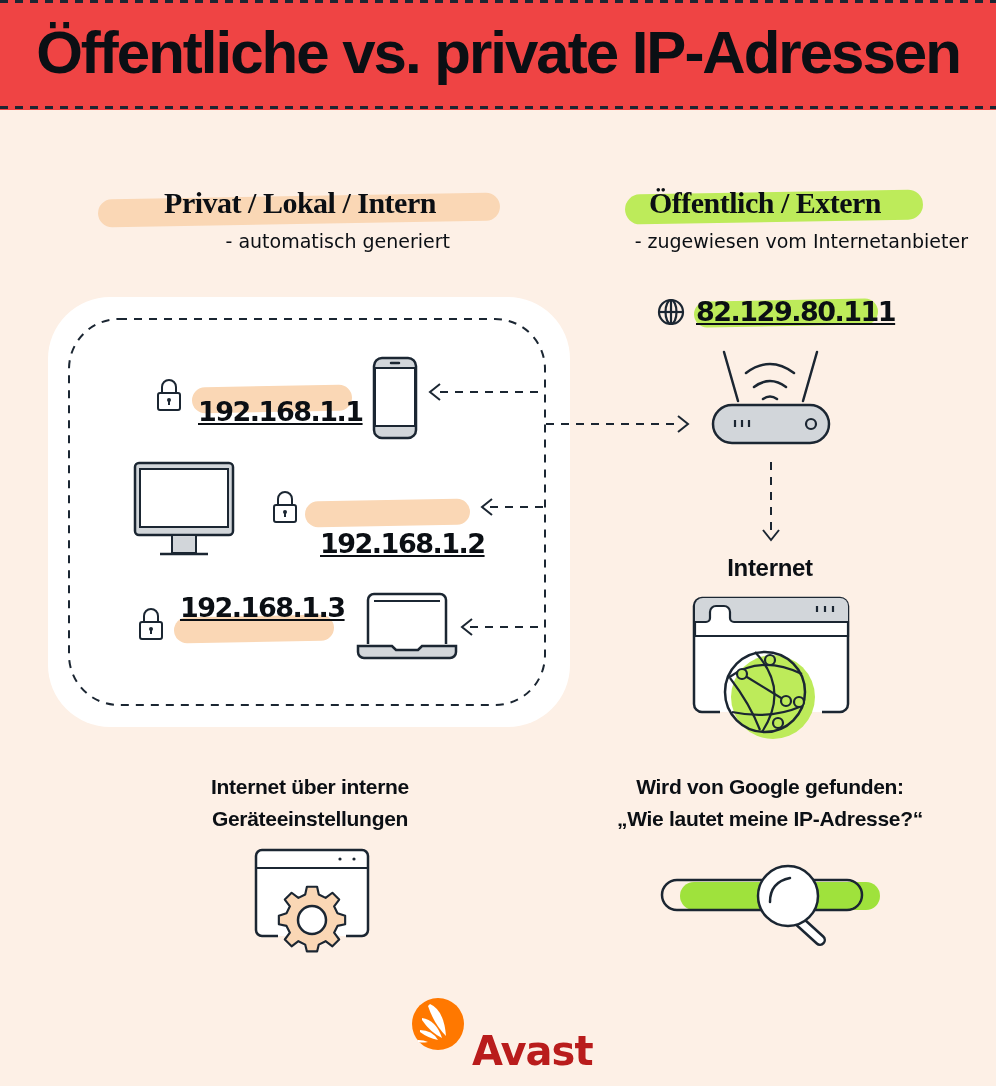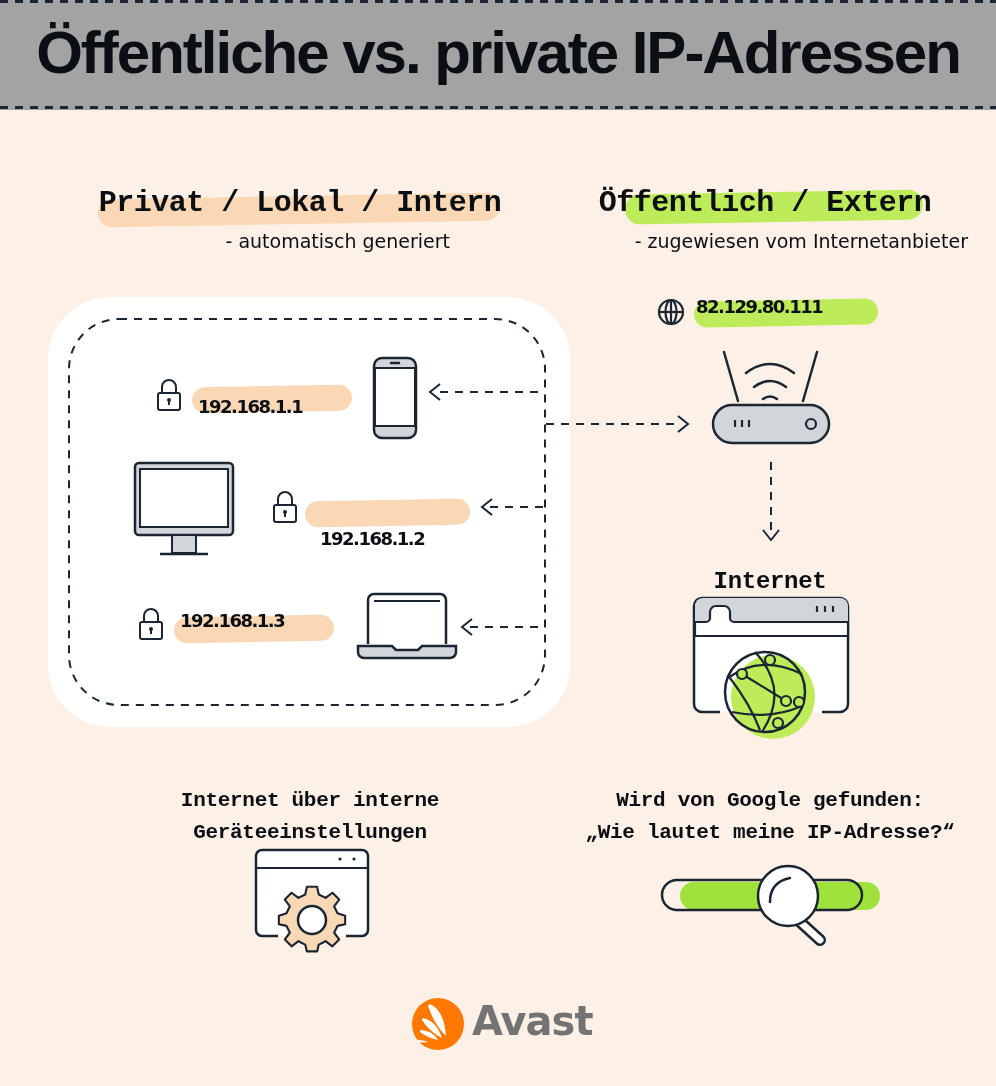--- a/index.html
+++ b/index.html
@@ -5,51 +5,51 @@
   * { box-sizing: border-box; margin: 0; padding: 0; }
   html, body { width: 996px; height: 1086px; overflow: hidden; }
   body {
     font-family: "Liberation Sans", "DejaVu Sans", sans-serif;
     background: #fdf0e6;
     color: #0b0f14;
     position: relative;
   }
   .header {
     position: absolute; left: 0; top: 0; width: 996px; height: 110px;
-    background: #a3a3a3;
+    background: #ef4444;
   }
   .dash-line {
     position: absolute; left: 0; width: 996px; height: 3px;
     background-image: linear-gradient(to right, #1b2632 0 8px, transparent 8px 15px);
     background-size: 15px 3px;
   }
   .title {
     position: absolute; left: 0; top: 18px; width: 996px;
     text-align: center; font-weight: 700; font-size: 60px; letter-spacing: -2px;
     font-family: "Liberation Sans", sans-serif;
   }
   .abs { position: absolute; }
   .heading {
     font-weight: 700; font-size: 30px; text-align: center; white-space: nowrap;
-    font-family: Liberation Mono, monospace; letter-spacing: -0.5px;
+    font-family: Liberation Serif, serif; letter-spacing: -0.5px;
   }
   .sub {
     font-size: 19px; text-align: right; white-space: nowrap;
     font-family: "DejaVu Sans", sans-serif;
   }
   .hl {
     position: absolute; border-radius: 20px; transform: rotate(-1deg);
   }
   .ip {
-    font-weight: 700; font-size: 18px; white-space: nowrap;
-    font-family: "DejaVu Sans", sans-serif; letter-spacing: -1.5px;
+    font-weight: 700; font-size: 27px; white-space: nowrap;
+    font-family: "DejaVu Sans", sans-serif; letter-spacing: -1.5px; text-decoration: underline;
   }
   .caption {
     font-weight: 700; font-size: 21px; text-align: center; white-space: nowrap;
-    font-family: Liberation Mono, monospace; line-height: 32px; letter-spacing: -0.3px; margin-top: 14px;
+    font-family: Liberation Sans, sans-serif; line-height: 32px; letter-spacing: -0.3px;
   }
   .white-box {
     position: absolute; left: 48px; top: 297px; width: 522px; height: 430px;
     background: #ffffff; border-radius: 62px;
   }
   .brand {
     font-weight: 700; font-size: 40px; font-family: "DejaVu Sans", sans-serif;
     letter-spacing: -1px;
   }
 </style>
@@ -121,21 +121,21 @@
 <div class="hl" style="left:305px; top:500px; width:165px; height:26px; background:#fad7b5;"></div>
 <div class="abs ip" style="left:320px; top:492px;margin-top:36px;">192.168.1.2</div>
 
 <svg class="abs" style="left:138px; top:607px;" width="26" height="34" viewBox="0 0 26 34">
   <path d="M6 15 V9 a7 7 0 0 1 14 0 V15" fill="none" stroke="#1b2632" stroke-width="2"></path>
   <rect x="2" y="15" width="22" height="17" rx="2" fill="#fff" stroke="#1b2632" stroke-width="2"></rect>
   <circle cx="13" cy="22" r="2" fill="#1b2632"></circle>
     <line x1="13" y1="22" x2="13" y2="27" stroke="#1b2632" stroke-width="2"></line>
 </svg>
 <div class="hl" style="left:174px; top:616px; width:160px; height:26px; background:#fad7b5;"></div>
-<div class="abs ip" style="left:180px; top:610px;">192.168.1.3</div>
+<div class="abs ip" style="left:180px; top:592px;">192.168.1.3</div>
 <svg class="abs" style="left:354px; top:592px;" width="106" height="70" viewBox="0 0 106 70">
   <path d="M14 52 V8 a6 6 0 0 1 6 -6 H86 a6 6 0 0 1 6 6 V52" fill="#ffffff" stroke="#1b2632" stroke-width="2.5"></path>
   <line x1="20" y1="9" x2="86" y2="9" stroke="#1b2632" stroke-width="2"></line>
   <path d="M4 54 H38 L42 58 H64 L68 54 H102 V60 a6 6 0 0 1 -6 6 H10 a6 6 0 0 1 -6 -6 Z" fill="#d2d6da" stroke="#1b2632" stroke-width="2.5"></path>
 </svg>
 
 <svg class="abs" style="left:656px; top:297px;" width="30" height="30" viewBox="0 0 30 30">
   <g fill="none" stroke="#1b2632" stroke-width="2.2">
     <circle cx="15" cy="15" r="12"></circle>
     <ellipse cx="15" cy="15" rx="5.5" ry="12"></ellipse>
@@ -221,13 +221,13 @@
 
 <svg class="abs" style="left:410px; top:996px;" width="56" height="56" viewBox="0 0 56 56">
   <circle cx="28" cy="28" r="26" fill="#ff7800"></circle>
   <g fill="#ffffff">
     <path d="M20 8 Q34 14 36 40 Q24 28 18 10 Z"></path>
     <path d="M12 22 Q26 24 32 42 Q20 36 12 24 Z"></path>
     <path d="M10 34 Q22 34 28 44 Q18 42 10 36 Z"></path>
     <path d="M8 44 Q14 44 18 46 Q12 47 8 46 Z"></path>
   </g>
 </svg>
-<div class="abs brand" style="left:472px; top:998px; color:#737373;">Avast</div>
+<div class="abs brand" style="left:472px; top:1028px; color:#b91c1c;">Avast</div>
 
 </body></html>

